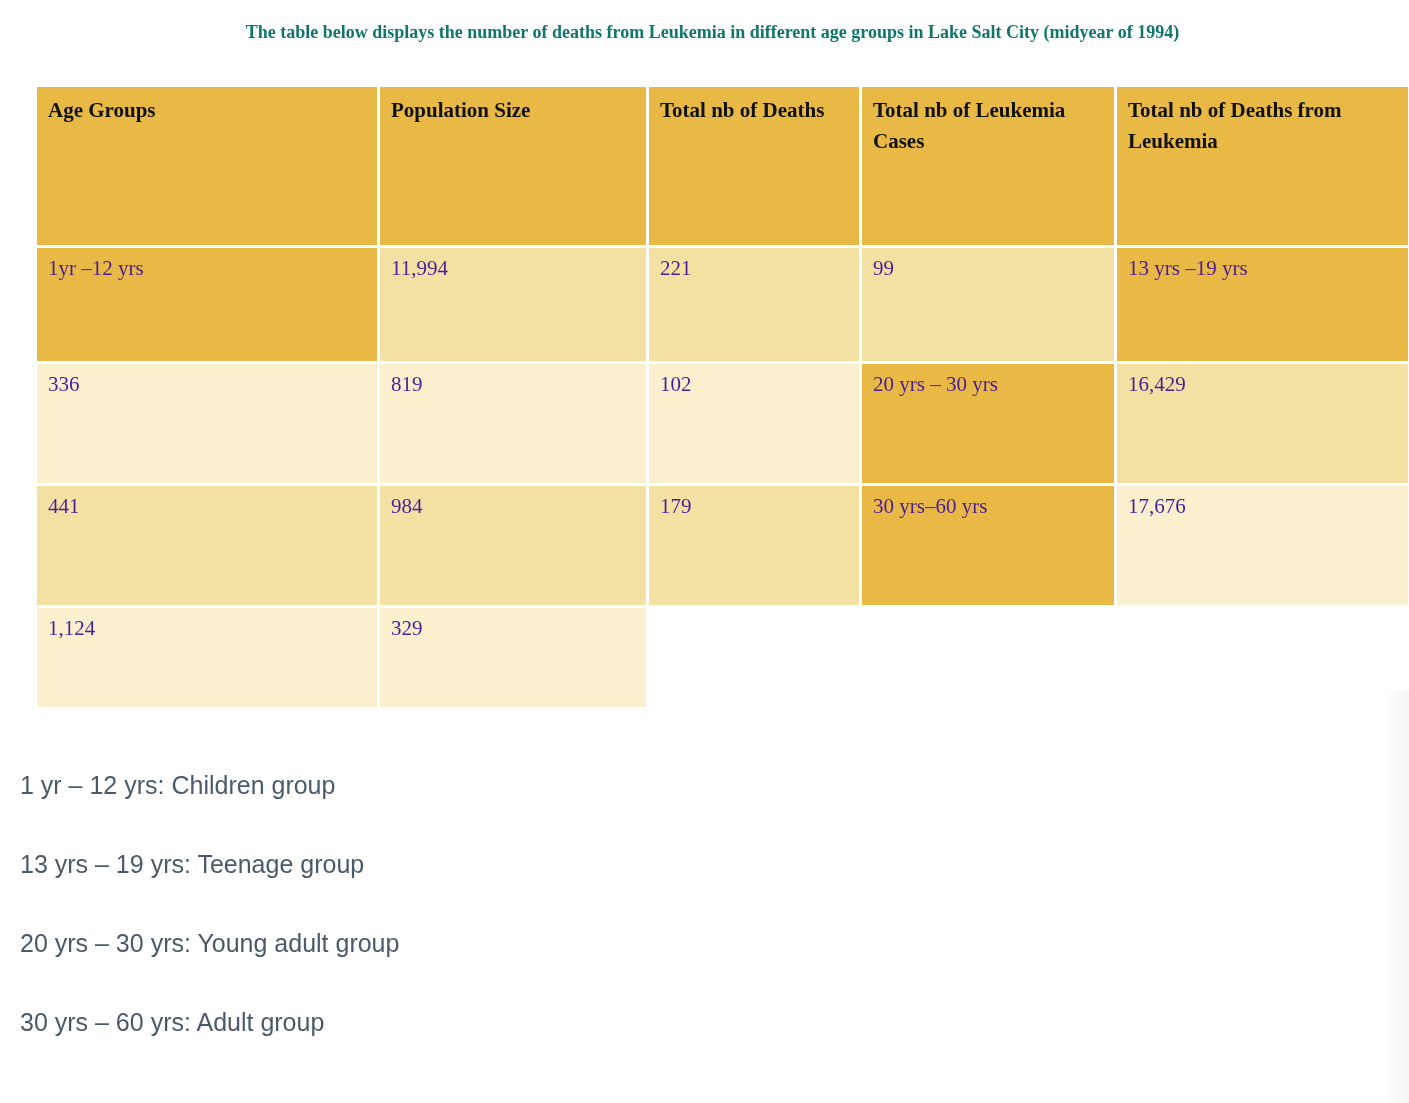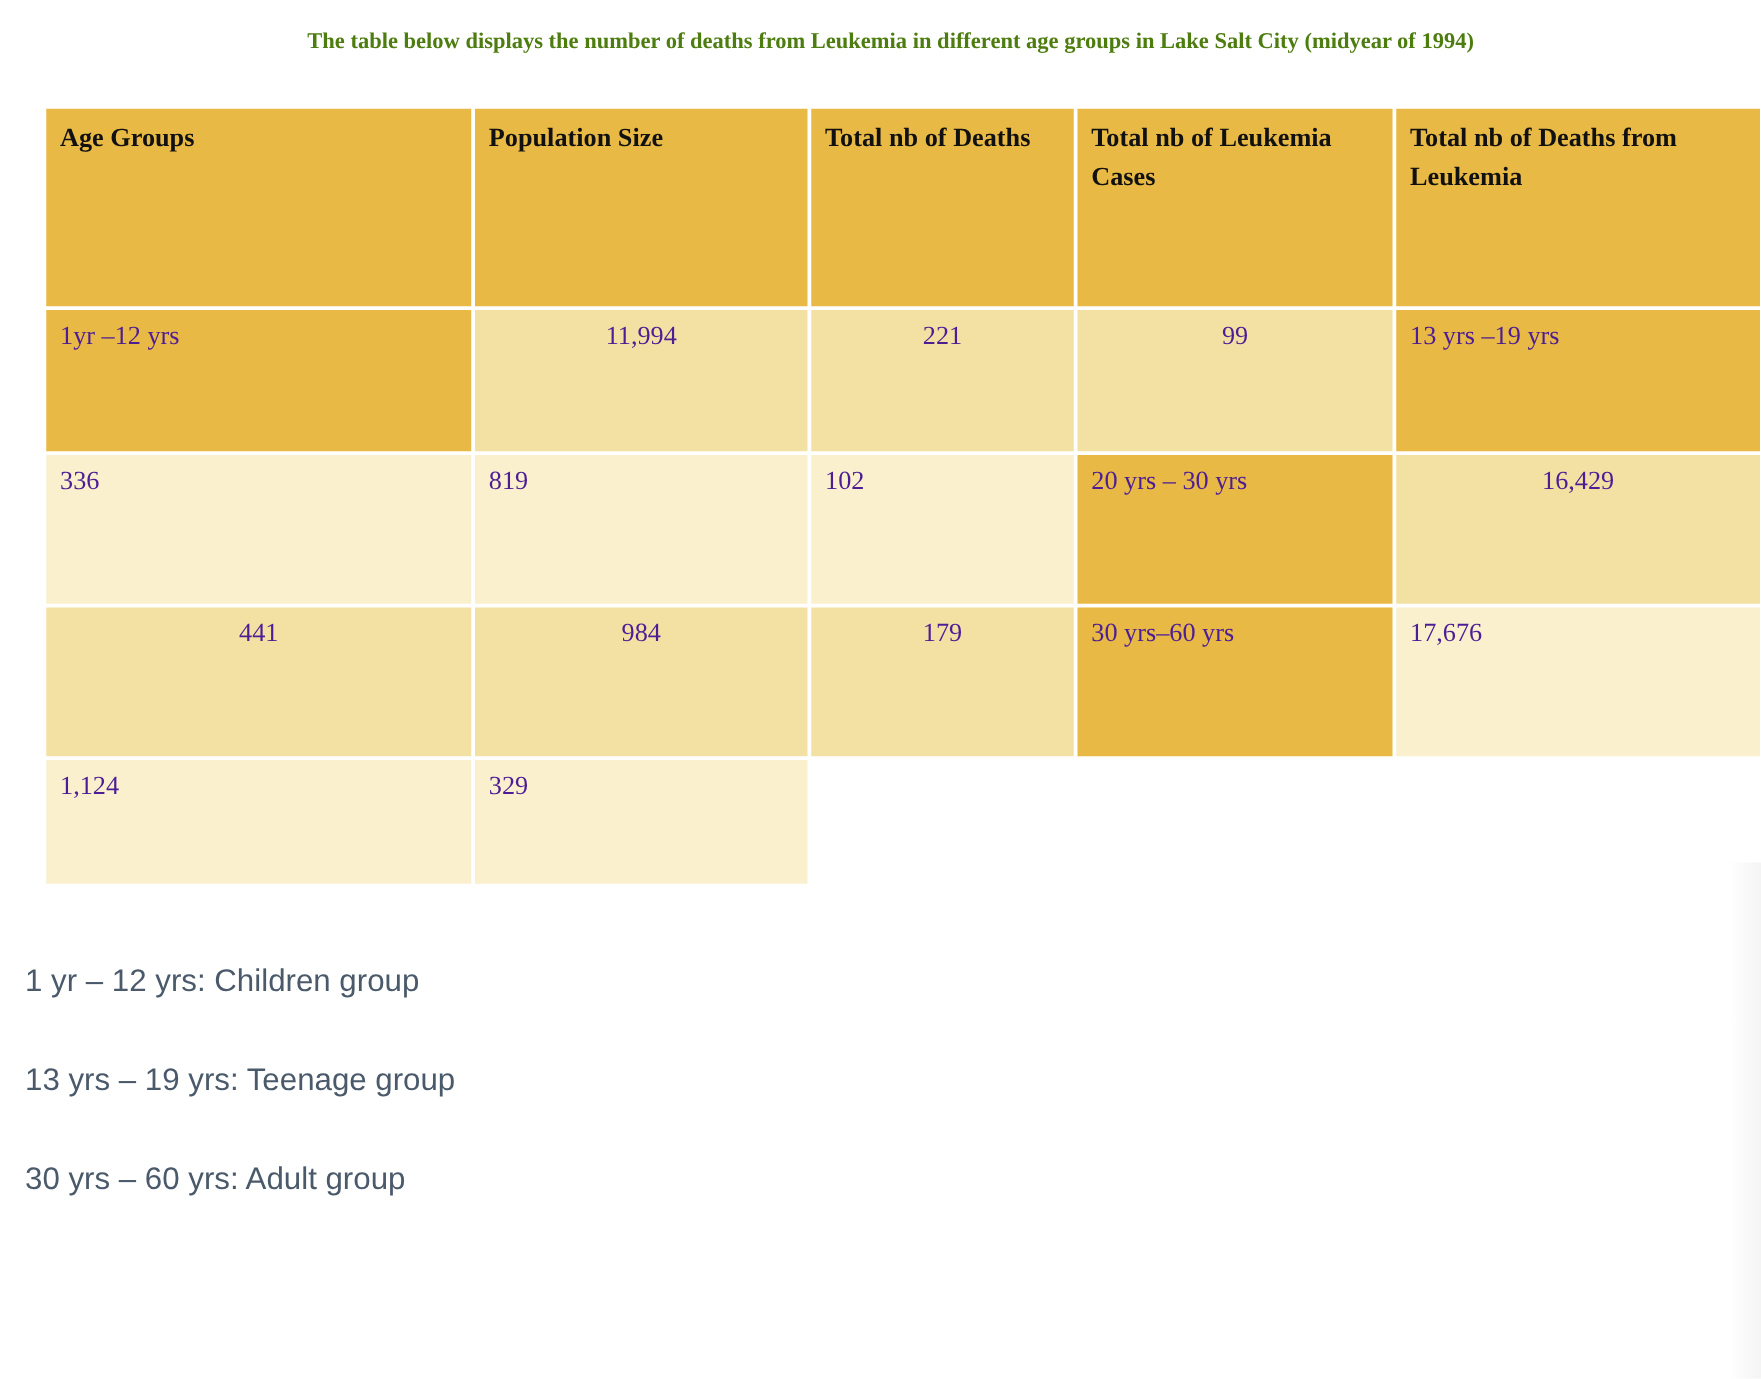--- a/index.html
+++ b/index.html
@@ -16,21 +16,21 @@
     width: 1409px;
     height: 1103px;
     padding-top: 21px;
     box-sizing: border-box;
   }
   .title {
     margin: 0 0 25px 16px;
     text-align: center;
     font-size: 18px;
     font-weight: bold;
-    color: #4d7c0f;
+    color: #0f766e;
     line-height: 22px;
     font-family: "Liberation Serif", "DejaVu Serif", serif;
   }
   .data-table {
     margin-left: 37px;
     display: grid;
     grid-template-columns: 340px 266px 210px 252px 291px;
     grid-template-rows: 158px 113px 119px 119px 99px;
     gap: 3px;
     width: 1371px;
@@ -46,21 +46,21 @@
   .cell.th {
     background: #E9B945;
     font-weight: bold;
     line-height: 31px;
     color: #111111;
   }
   .cell.rowlabel {
     background: #E9B945;
     font-weight: normal;
   }
-  .cell.tan   { background: #F3E1A3; text-align: center; }
+  .cell.tan   { background: #F3E1A3; }
   .cell.cream { background: #FAF0CE; }
   .legend {
     margin: 64px 0 0 20px;
     font-family: "Liberation Sans", "DejaVu Sans", sans-serif;
     color: #4A5A6B;
   }
   .legend p {
     margin: 0 0 50px 0;
     font-size: 25px;
     line-height: 29px;
@@ -108,17 +108,18 @@
 
     <div class="cell rowlabel">30 yrs–60 yrs</div>
     <div class="cell cream">17,676</div>
     <div class="cell cream">1,124</div>
     <div class="cell cream">329</div>
   </div>
 
   <div class="legend">
     <p>1 yr – 12 yrs: Children group</p>
     <p>13 yrs – 19 yrs: Teenage group</p>
+    <p>20 yrs – 30 yrs: Young adult group</p>
     <p>30 yrs – 60 yrs: Adult group</p>
   </div>
 
   <div class="edge-shadow"></div>
 </div>
 
 </body></html>

